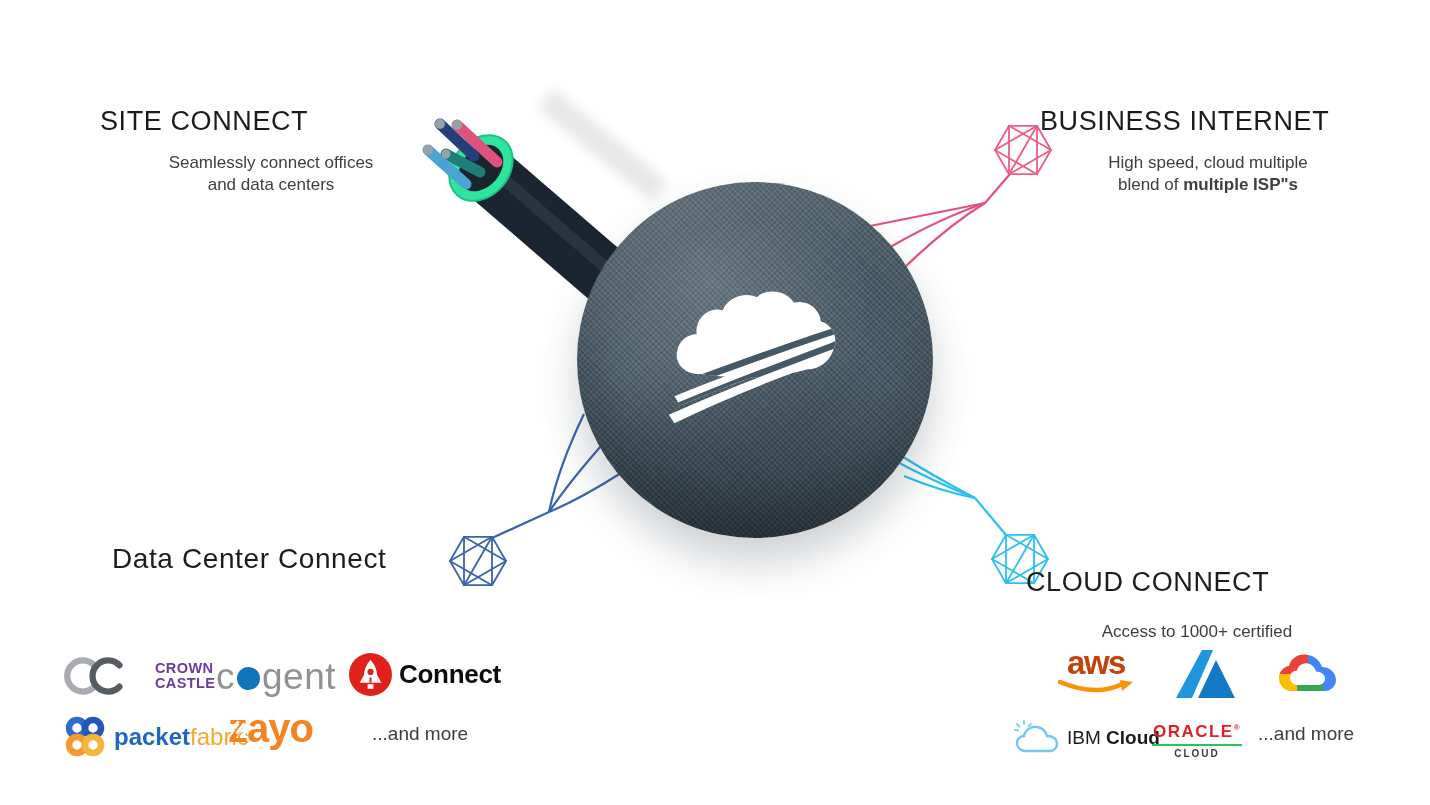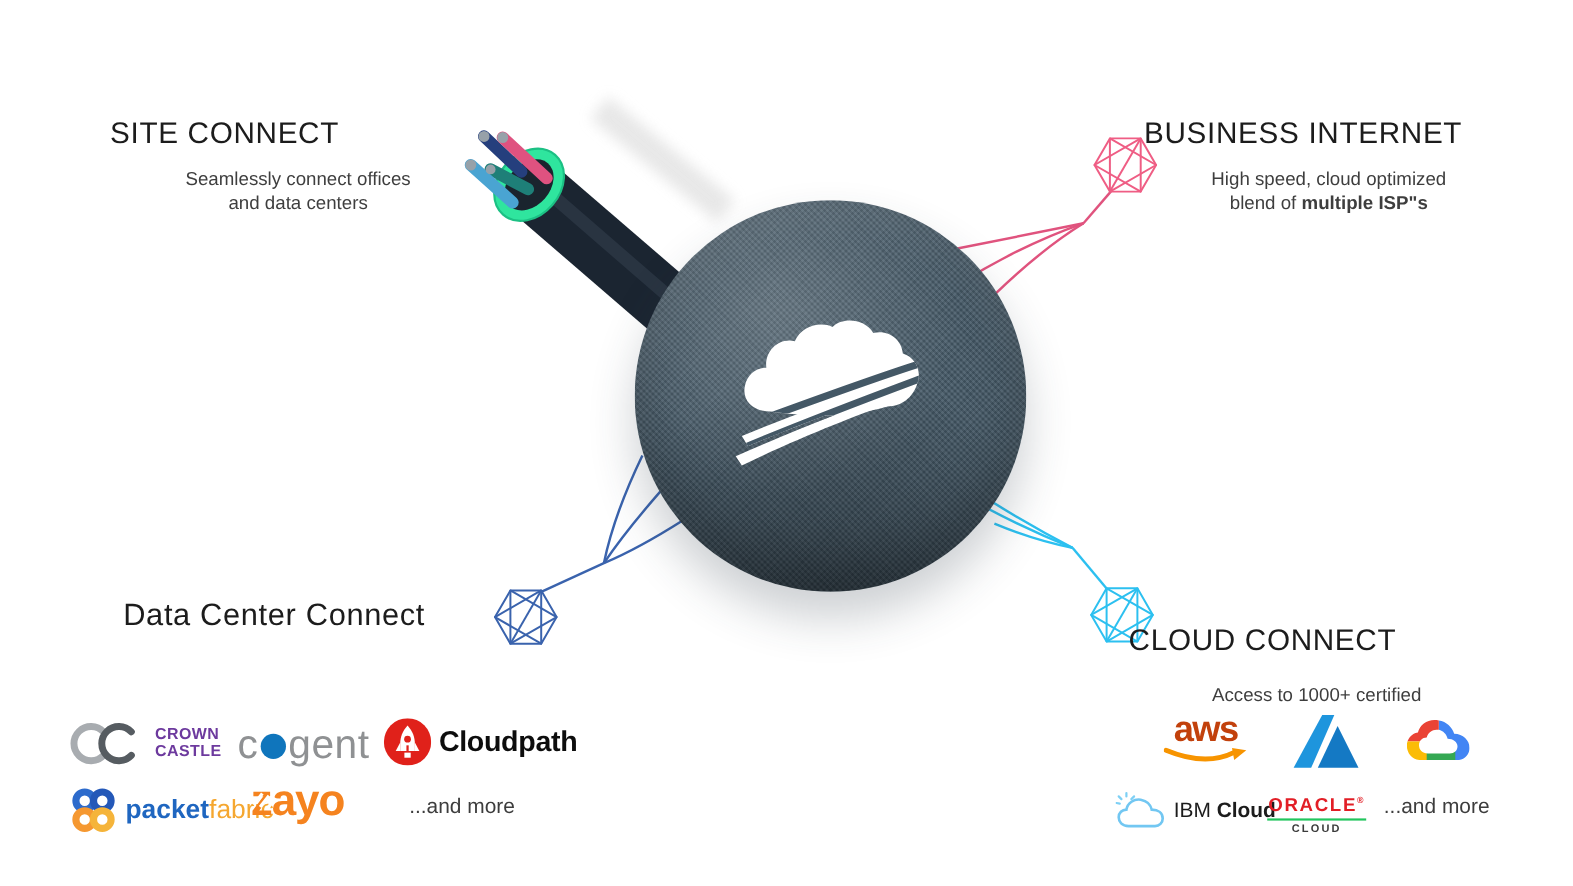--- a/index.html
+++ b/index.html
@@ -125,32 +125,32 @@
   </div>
 
   <div class="abs t-title" style="left:100px;top:106px;width:342px;">SITE CONNECT</div>
   <div class="abs t-desc" style="left:100px;top:152px;width:342px;">
     <div>Seamlessly connect offices</div>
     <div>and data centers</div>
   </div>
 
   <div class="abs t-title" style="left:1040px;top:106px;width:336px;">BUSINESS INTERNET</div>
   <div class="abs t-desc" style="left:1040px;top:152px;width:336px;">
-    <div>High speed, cloud optimized</div>
+    <div>High speed, cloud multiple</div>
     <div><span>blend of </span><span class="bold">multiple ISP"s</span></div>
   </div>
 
   <div class="abs t-title" style="left:112px;top:543px;width:342px;font-size:28px;">Data Center Connect</div>
 
   <div class="abs t-title" style="left:1026px;top:543px;width:342px;margin-top:24px;">CLOUD CONNECT</div>
   <div class="abs t-desc" style="left:1026px;top:621px;width:342px;">
     <div>Access to 1000+ certified</div>
   </div>
 
-  <div class="abs row" style="left:62px;top:650px;gap:7px;">
+  <div class="abs row" style="left:62px;top:650px;gap:21px;">
     <svg width="72" height="52" viewBox="0 0 74 52">
       <path d="M33,15 A16,16 0 1 0 33,37" stroke="#a8acb0" stroke-width="6.5" fill="none" stroke-linecap="round"></path>
       <path d="M59,15 A16,16 0 1 0 59,37" stroke="#565c61" stroke-width="6.5" fill="none" stroke-linecap="round"></path>
     </svg>
     <div class="cc-text">
       <div>CROWN</div>
       <div>CASTLE</div>
     </div>
   </div>
 
@@ -163,21 +163,21 @@
   <div class="abs row" style="left:349px;top:653px;gap:7px;">
     <svg width="43" height="43" viewBox="0 0 42 42">
       <circle cx="21" cy="21" r="21" fill="#e0211a"></circle>
       <path d="M21,6.5 C16.5,11.5 14.5,17 14.5,22.5 L14.5,29 L27.5,29 L27.5,22.5 C27.5,17 25.5,11.5 21,6.5 Z" fill="#ffffff"></path>
       <polygon points="10.5,29 14.5,21.5 14.5,29" fill="#ffffff"></polygon>
       <polygon points="31.5,29 27.5,21.5 27.5,29" fill="#ffffff"></polygon>
       <rect x="18.2" y="30.5" width="5.6" height="4.5" fill="#ffffff"></rect>
       <circle cx="21" cy="18.5" r="3" fill="#e0211a"></circle>
       <rect x="20" y="24" width="2" height="5" fill="#e0211a"></rect>
     </svg>
-    <span class="mega-text">Cloudpath</span>
+    <span class="mega-text">Connect</span>
   </div>
 
   <div class="abs row" style="left:62px;top:714px;gap:6px;">
     <svg width="46" height="46" viewBox="0 0 46 46">
       <g fill="none" stroke-width="6.5">
         <circle cx="15" cy="14" r="8" stroke="#2d6bcc"></circle>
         <circle cx="31" cy="14" r="8" stroke="#2458b8"></circle>
         <circle cx="15" cy="31" r="8" stroke="#f59831"></circle>
         <circle cx="31" cy="31" r="8" stroke="#f5b43a"></circle>
       </g>

